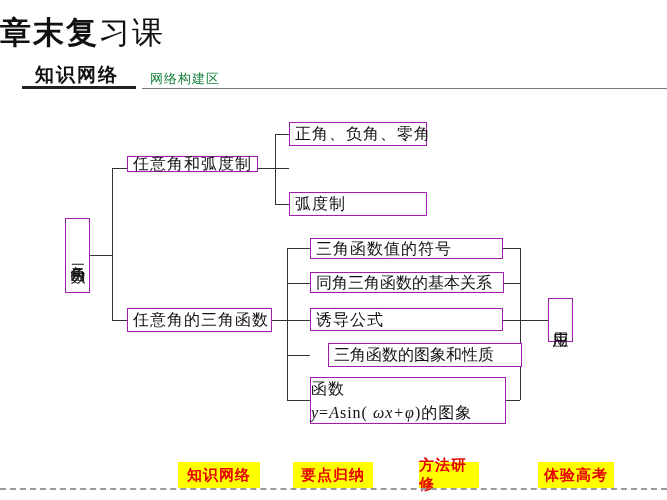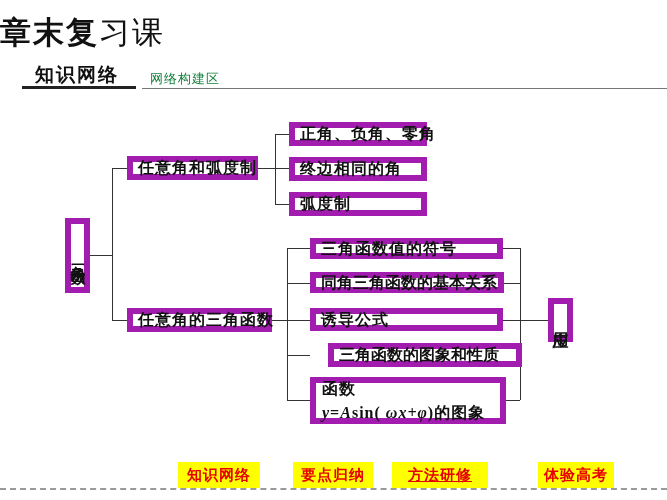--- a/index.html
+++ b/index.html
@@ -13,27 +13,27 @@
 
   
   .section-label{position:absolute;left:35px;top:62px;font-family:"Liberation Sans",sans-serif;
                  font-weight:bold;font-size:19px;letter-spacing:2px;}
   .section-underline{position:absolute;left:22px;top:86px;width:114px;height:3px;background:#222;}
   .subsection-label{position:absolute;left:150px;top:70px;font-family:"Liberation Sans",sans-serif;
                     font-size:13px;letter-spacing:1px;color:#15803d;}
   .subsection-line{position:absolute;left:142px;top:88px;width:525px;height:1px;background:#777;}
 
   
-  .box{position:absolute;box-sizing:border-box;border:6px solid #a21caf;background:#fff;
-       font-weight:bold;font-size:16px;line-height:1;display:flex;align-items:center;
+  .box{position:absolute;box-sizing:border-box;border:1px solid #a21caf;background:#fff;
+       font-weight:normal;font-size:16px;line-height:1;display:flex;align-items:center;
        padding-left:5px;letter-spacing:1px;white-space:nowrap;}
   .vbox{writing-mode:vertical-rl;text-orientation:upright;justify-content:center;
         padding:0;letter-spacing:2px;display:flex;align-items:center;}
   .twoline{flex-direction:column;align-items:flex-start;justify-content:center;
-           line-height:1.45;padding-left:6px;}
+           line-height:1.45;padding-left:0;}
   .it{font-style:italic;font-family:"Liberation Serif",serif;}
 
   
   .hline{position:absolute;height:1px;background:var(--connector,#333);}
   .vline{position:absolute;width:1px;background:var(--connector,#333);}
 
   
   .tab{position:absolute;top:462px;height:26px;box-sizing:border-box;
        background:var(--tab-bg,#FFFF00);color:var(--tab-text,#E60000);
        font-family:"Liberation Sans",sans-serif;font-weight:bold;font-size:15px;
@@ -74,40 +74,39 @@
 
   <div class="hline" style="left:503px;top:248px;width:17px;"></div>
   <div class="hline" style="left:504px;top:283px;width:16px;"></div>
   <div class="hline" style="left:503px;top:320px;width:45px;"></div>
   <div class="hline" style="left:504px;top:355px;width:16px;"></div>
   <div class="hline" style="left:506px;top:400px;width:14px;"></div>
   <div class="vline" style="left:520px;top:248px;height:152px;"></div>
 
   <div class="box vbox" style="left:65px;top:218px;width:25px;height:75px;font-size:15px;">三角函数</div>
 
-  <div class="box" style="left:127px;top:156px;width:131px;height:24px;">任意角和弧度制</div>
+  <div class="box" style="left:127px;top:156px;width:131px;height:16px;">任意角和弧度制</div>
 
   <div class="box" style="left:289px;top:122px;width:138px;height:24px;">正角、负角、零角</div>
-  <div class="box" style="left:289px;top:157px;width:138px;height:24px;">终边相同的角</div>
   <div class="box" style="left:289px;top:192px;width:138px;height:24px;">弧度制</div>
 
   <div class="box" style="left:127px;top:308px;width:145px;height:24px;">任意角的三角函数</div>
 
   <div class="box" style="left:310px;top:238px;width:193px;height:21px;">三角函数值的符号</div>
   <div class="box" style="left:310px;top:272px;width:194px;height:21px;letter-spacing:0;">同角三角函数的基本关系</div>
   <div class="box" style="left:310px;top:308px;width:193px;height:23px;text-align:center;">诱导公式</div>
   <div class="box" style="left:328px;top:343px;width:194px;height:24px;letter-spacing:0;">三角函数的图象和性质</div>
 
   <div class="box twoline" style="left:310px;top:377px;width:196px;height:47px;">
     <span>函数</span>
     <span><span class="it">y</span><span>=</span><span class="it">A</span><span>sin( </span><span class="it">ωx+φ</span><span>)的图象</span></span>
   </div>
 
   <div class="box vbox" style="left:548px;top:298px;width:25px;height:44px;">应用</div>
 
   <div class="tab" style="left:178px;width:82px;">知识网络</div>
   <div class="tab" style="left:293px;width:80px;">要点归纳</div>
-  <div class="tab" style="left:392px;width:96px;text-decoration:underline;">方法研修</div>
+  <div class="tab" style="left:419px;width:60px;">方法研修</div>
   <div class="tab" style="left:538px;width:76px;">体验高考</div>
 
   <div class="dashed-line"></div>
 
 </div>
 
 </body></html>

